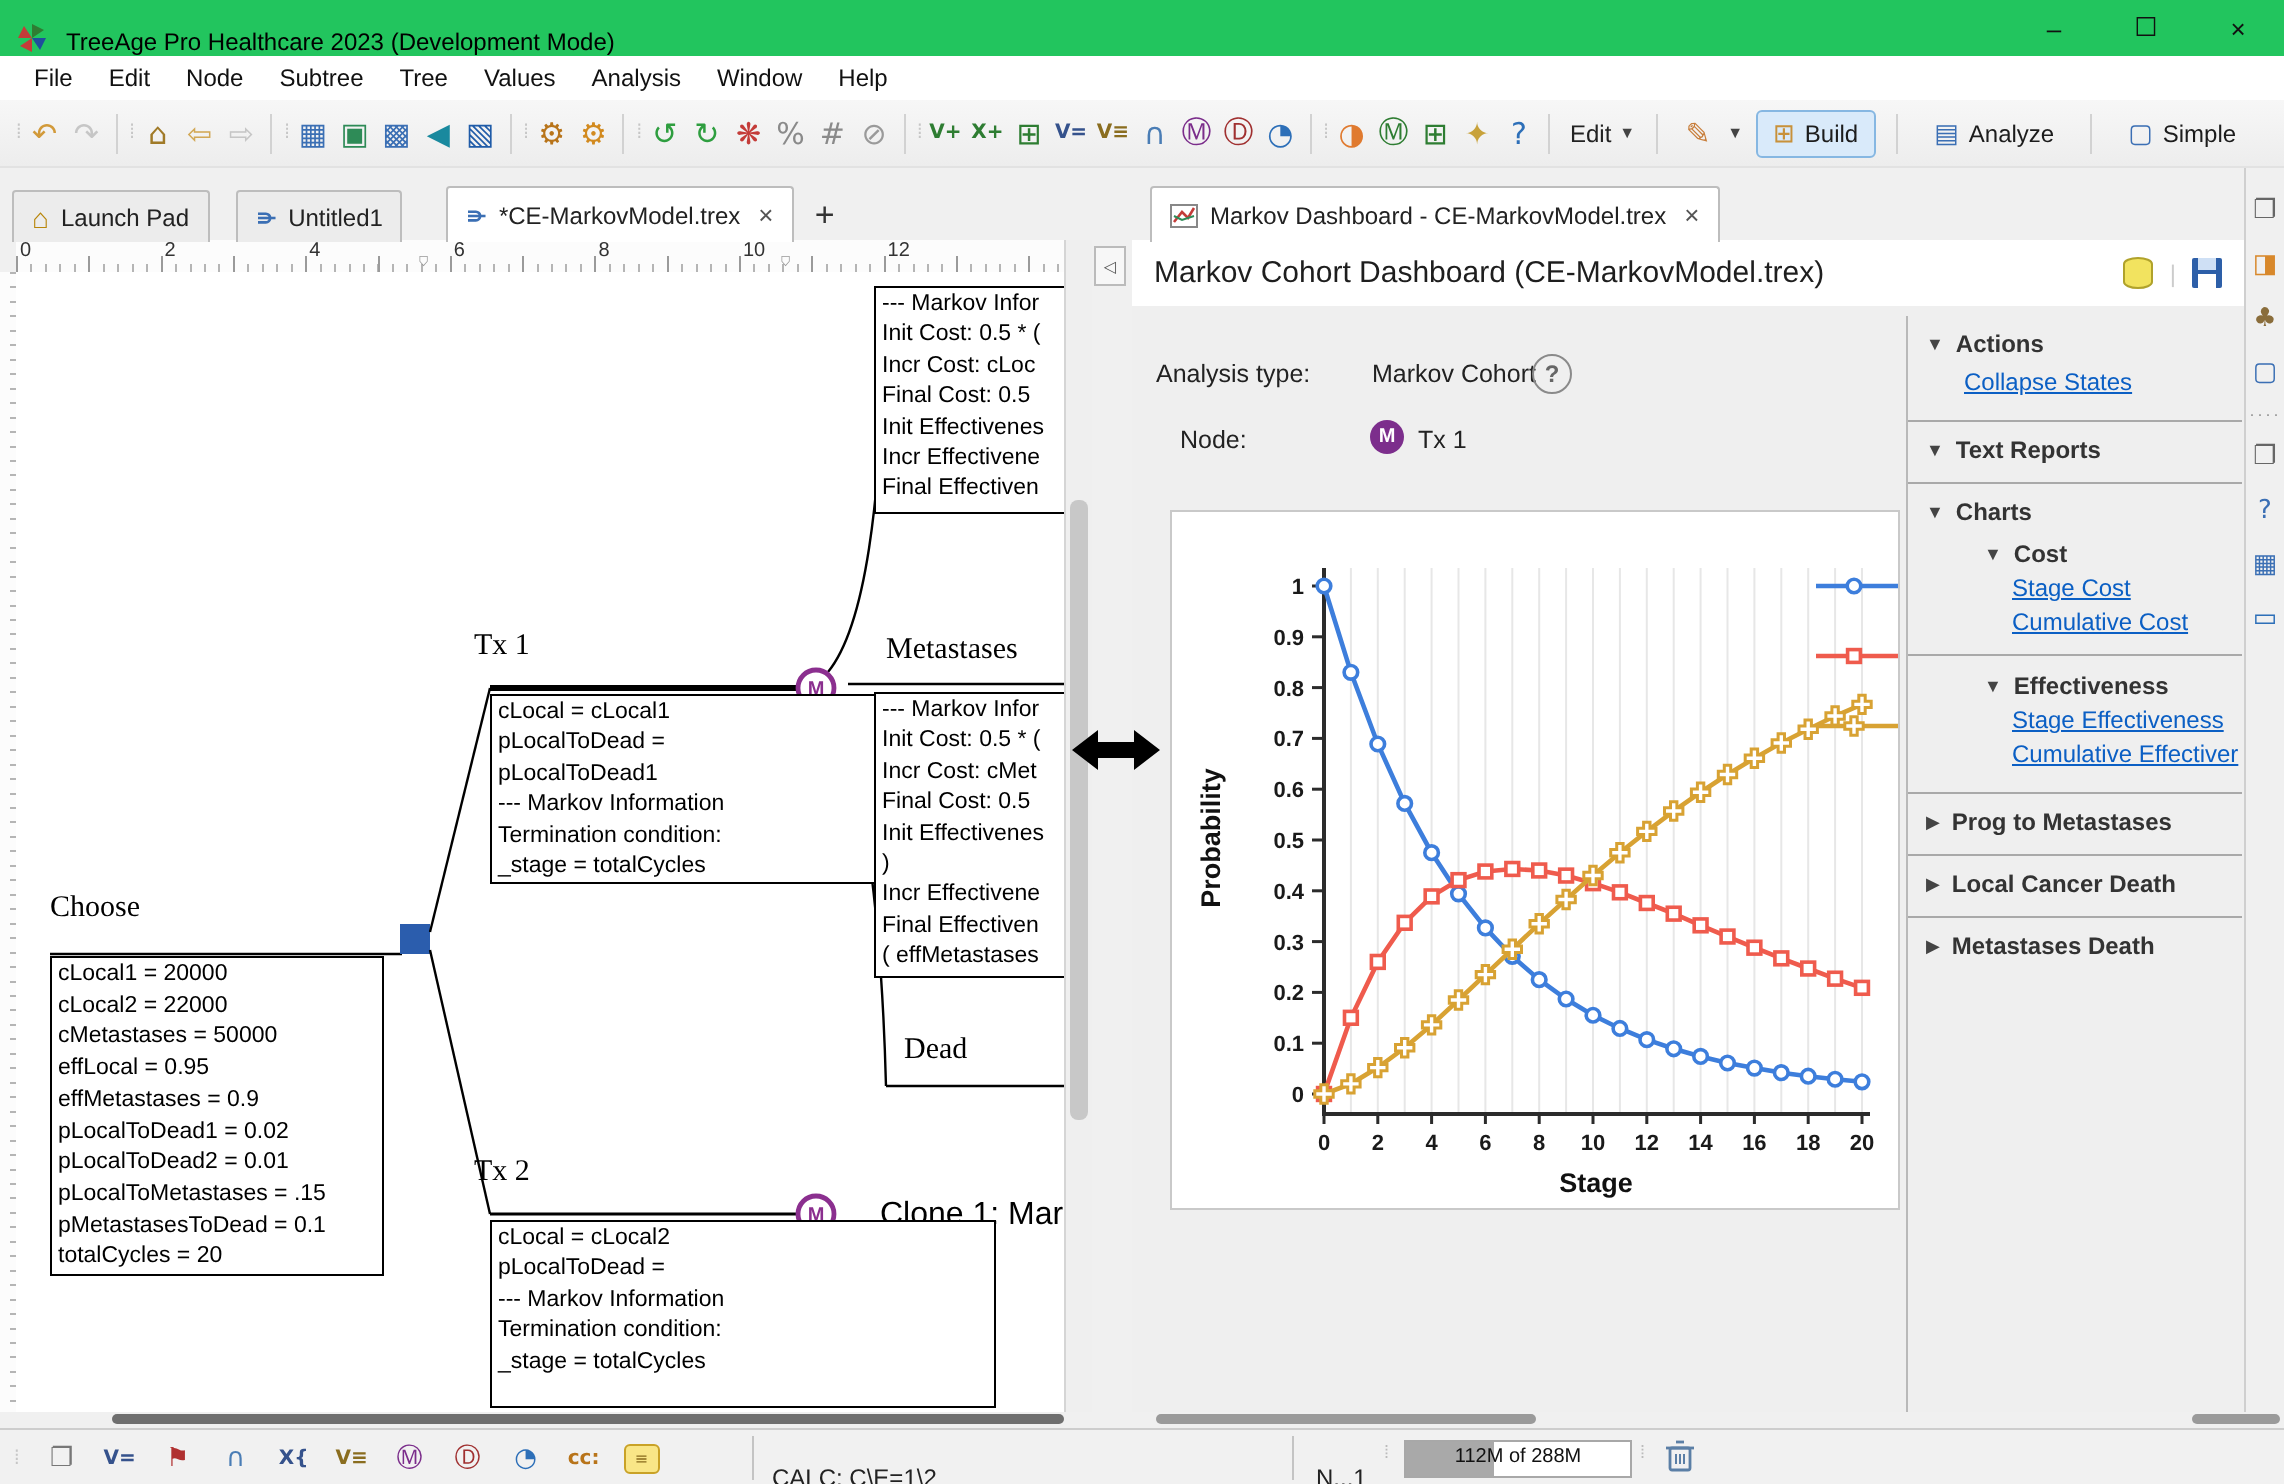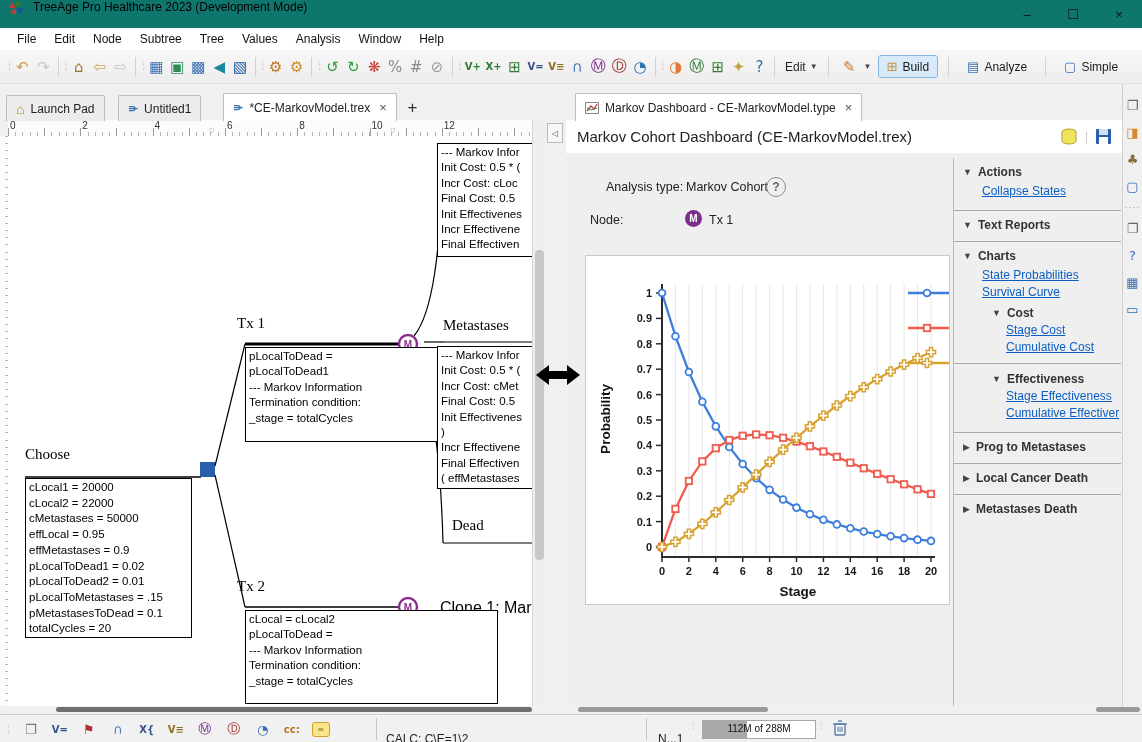--- a/index.html
+++ b/index.html
@@ -1,20 +1,20 @@
 <!DOCTYPE html>
 <html><head>
 <meta charset="utf-8">
 <style>
   html,body{margin:0;padding:0;}
   body{width:1142px;height:742px;position:relative;overflow:hidden;
        font-family:"Liberation Sans","DejaVu Sans",sans-serif;font-size:12px;color:#222;background:#f0f0f0;}
   .abs{position:absolute;}
   
-  #titlebar{left:0;top:0;width:1142px;height:28px;background:#0f766e;display:flex;align-items:flex-start;}
+  #titlebar{left:0;top:0;width:1142px;height:28px;background:#22c55e;display:flex;align-items:flex-end;}
   #title-text{margin-left:8px;font-size:12px;color:#000;}
   #win-controls{position:absolute;right:0;top:0;height:28px;display:flex;}
   .winbtn{width:46px;height:28px;display:flex;align-items:center;justify-content:center;font-size:13px;color:#111;cursor:pointer;}
   #menubar{left:0;top:28px;width:1142px;height:22px;background:#fff;display:flex;align-items:center;padding-left:8px;box-sizing:border-box;}
   .menu-item{padding:2px 9px;color:#111;cursor:pointer;}
   #toolbar{left:0;top:50px;width:1142px;height:34px;background:linear-gradient(#f7f7f7,#ededed);display:flex;align-items:center;padding:0 6px;box-sizing:border-box;border-bottom:1px solid #e2e2e2;}
   .ico{display:inline-flex;align-items:center;justify-content:center;width:21px;height:22px;font-size:15px;font-family:"DejaVu Sans",sans-serif;cursor:pointer;}
   .ico.small{width:17px;font-size:12px;}
   .tsep{width:1px;height:20px;background:#d2d2d2;margin:0 4px;}
   .tgrip{color:#c6c6c6;font-size:10px;margin:0 2px;letter-spacing:-1px;cursor:grab;}
@@ -238,20 +238,21 @@
       <div class="bl">cLocal2 = 22000</div>
       <div class="bl">cMetastases = 50000</div>
       <div class="bl">effLocal = 0.95</div>
       <div class="bl">effMetastases = 0.9</div>
       <div class="bl">pLocalToDead1 = 0.02</div>
       <div class="bl">pLocalToDead2 = 0.01</div>
       <div class="bl">pLocalToMetastases = .15</div>
       <div class="bl">pMetastasesToDead = 0.1</div>
       <div class="bl">totalCycles = 20</div>
     </div><div class="tree-box" id="tx1-box" style="left: 237px; top: 211px; width: 253px; height: 95px;">
+      <div class="bl">cLocal = cLocal1</div>
       <div class="bl">pLocalToDead =</div>
       <div class="bl">pLocalToDead1</div>
       <div class="bl">--- Markov Information</div>
       <div class="bl">Termination condition:</div>
       <div class="bl">_stage = totalCycles</div>
     </div><div class="tree-box" id="tx2-box" style="left: 237px; top: 474px; width: 253px; height: 94px;">
       <div class="bl">cLocal = cLocal2</div>
       <div class="bl">pLocalToDead =</div>
       <div class="bl">--- Markov Information</div>
       <div class="bl">Termination condition:</div>
@@ -297,21 +298,21 @@
     <span style="color:#ccc">|</span>
     <svg width="17" height="17">
       <rect x="1" y="1" width="15" height="15" rx="1" fill="#2d5fa8"></rect>
       <rect x="4" y="1" width="9" height="6" fill="#cfe0f5"></rect>
       <rect x="4" y="9" width="9" height="7" fill="#fff"></rect>
     </svg>
   </div>
 </div>
 
 <div class="abs" id="dash-content">
-  <span class="field-label" style="left:40px;top:27px">Analysis type:</span>
+  <span class="field-label" style="left:12px;top:27px">Analysis type:</span>
   <span class="field-label" style="left:120px;top:27px">Markov Cohort</span>
   <div id="help-circle">?</div>
   <span class="field-label" style="left:24px;top:60px">Node:</span>
   <span class="m-badge abs" style="left:119px;top:57px">M</span>
   <span class="field-label" style="left:143px;top:60px">Tx 1</span>
   <div id="chart-panel"><svg width="363" height="346">
         <line x1="89.45" y1="28" x2="89.45" y2="301" stroke="#e7e7e7" stroke-width="1"></line>
         <line x1="102.9" y1="28" x2="102.9" y2="301" stroke="#e7e7e7" stroke-width="1"></line>
         <line x1="116.35" y1="28" x2="116.35" y2="301" stroke="#e7e7e7" stroke-width="1"></line>
         <line x1="129.8" y1="28" x2="129.8" y2="301" stroke="#e7e7e7" stroke-width="1"></line>
@@ -479,24 +480,20 @@
       <div class="sb-head">
         <span class="tri">▼</span>
         <span>Text Reports</span>
       </div>
     </div>
     <div class="sb-section">
       <div class="sb-head">
         <span class="tri">▼</span>
         <span>Charts</span>
       </div>
-      <div class="sb-links">
-        <span class="sb-link">State Probabilities</span>
-        <span class="sb-link">Survival Curve</span>
-      </div>
       <div class="sb-sub">
         <div class="sb-head">
           <span class="tri">▼</span>
           <span>Cost</span>
         </div>
         <span class="sb-link">Stage Cost</span>
         <span class="sb-link">Cumulative Cost</span>
       </div>
       <div class="sb-sub ruled">
         <div class="sb-head">
@@ -589,15 +586,15 @@
     <span>*CE-MarkovModel.trex</span>
     <span class="close">×</span>
   </div>
 <span id="new-tab" style="position: absolute; left: 407.4px; top: 98px; font-size: 17px; color: rgb(51, 51, 51); cursor: pointer;">+</span>
 <div class="tab active" style="position: absolute; left: 575px; top: 93px; height: 27px;">
     <svg width="14" height="12">
       <rect x="0.5" y="0.5" width="13" height="11" fill="#fff" stroke="#888"></rect>
       <polyline points="2,9 6,4 9,7 12,2" fill="none" stroke="#c43c39" stroke-width="1.3"></polyline>
       <polyline points="2,6 6,8 12,6" fill="none" stroke="#2e8b57" stroke-width="1"></polyline>
     </svg>
-    <span>Markov Dashboard - CE-MarkovModel.type</span>
+    <span>Markov Dashboard - CE-MarkovModel.trex</span>
     <span class="close">×</span>
   </div>
 
 </body></html>

